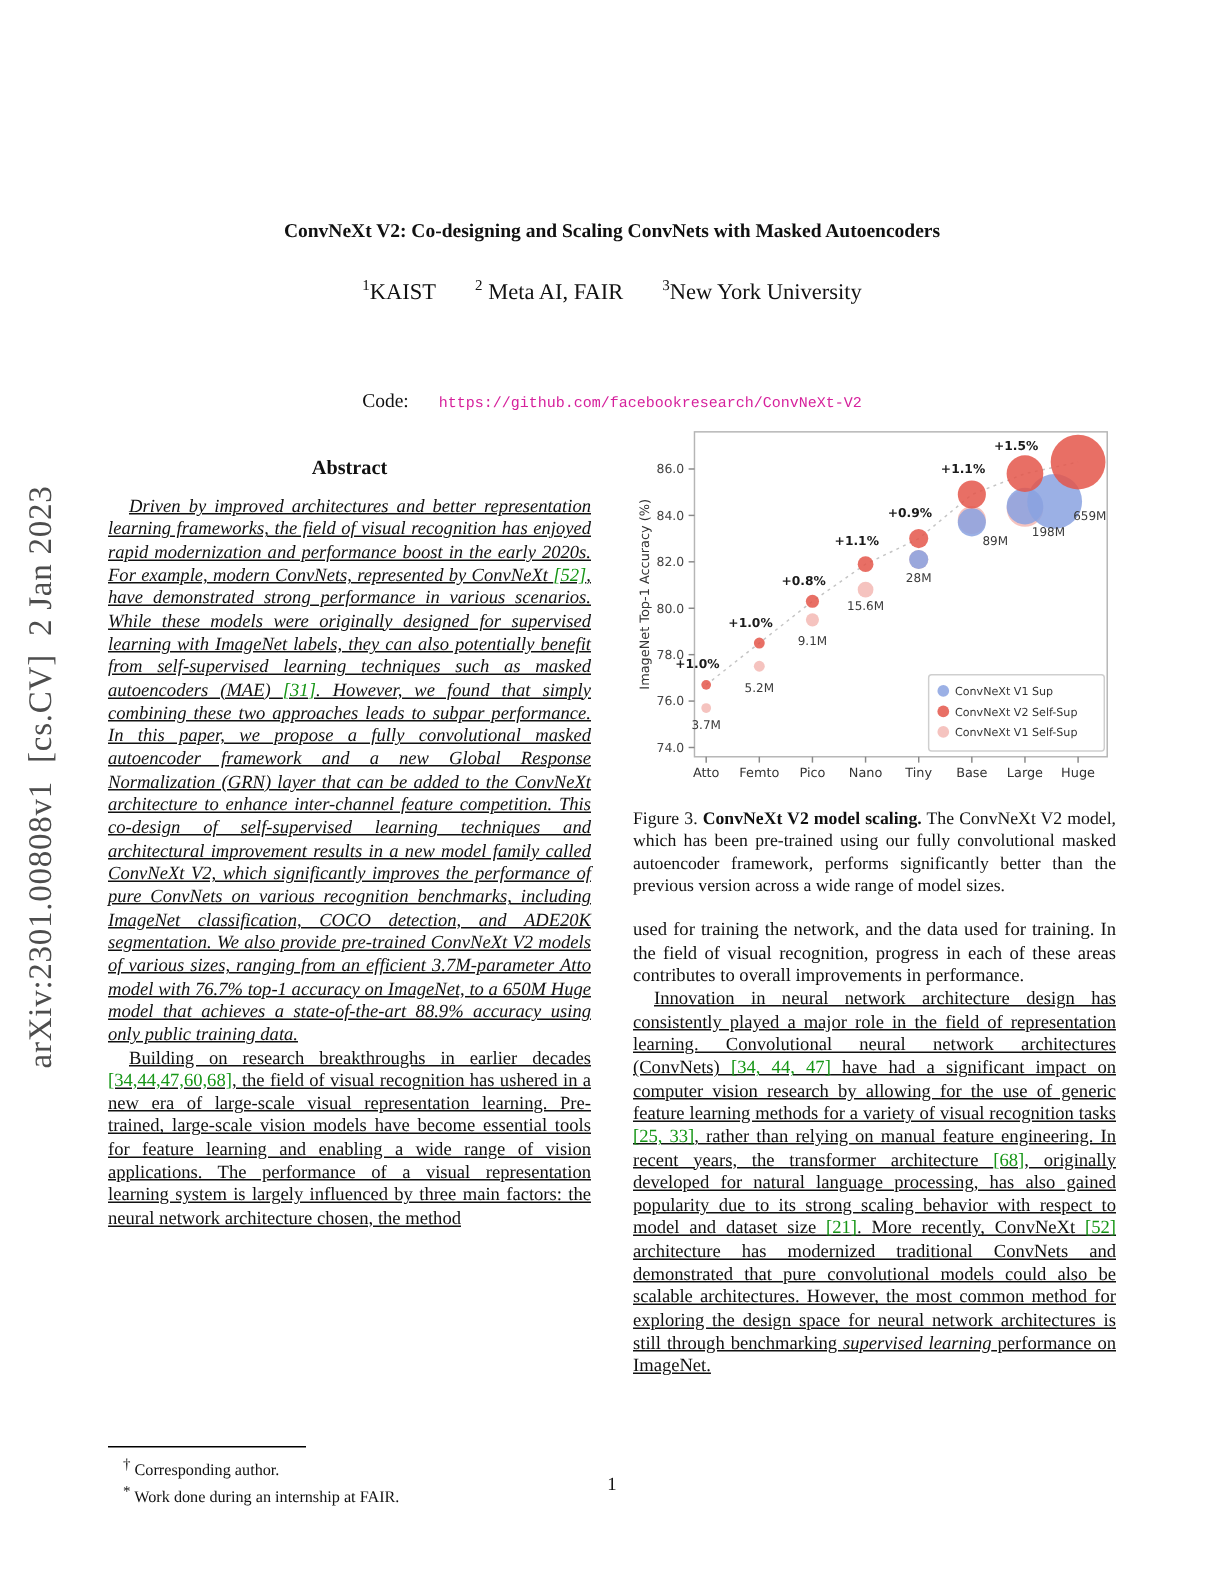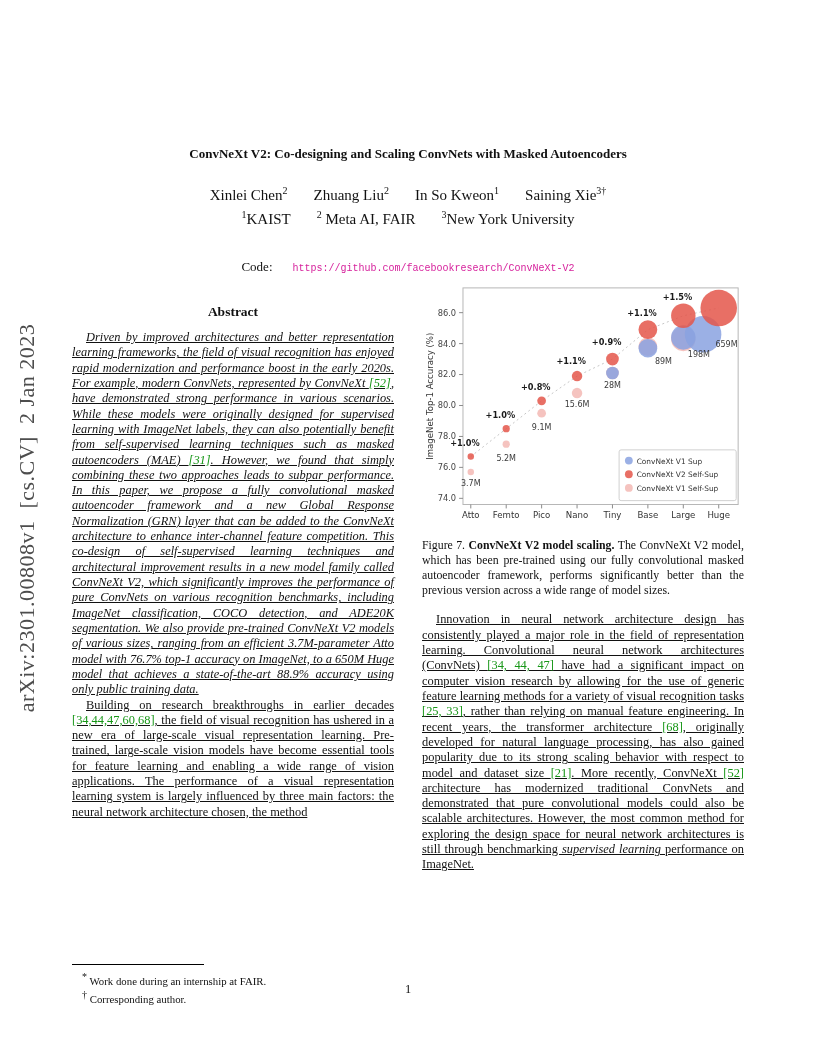--- a/index.html
+++ b/index.html
@@ -50,36 +50,35 @@
   svg text { font-family:"DejaVu Sans", sans-serif; }
 </style>
 </head>
 <body>
 
 <div class="watermark">arXiv:2301.00808v1  [cs.CV]  2 Jan 2023</div>
 
 <h1 class="title">ConvNeXt V2: Co-designing and Scaling ConvNets with Masked Autoencoders</h1>
 
 <div class="authors">
-  <div class="author-row"><span class="author-item">Xinlei Chen<sup>2</sup></span><span class="author-item">Zhuang Liu<sup>2</sup></span><span class="author-item">In So Kweon<sup>1</sup></span><span class="author-item">Saining Xie<sup>3†</sup></span></div>
   <div class="author-row"><span class="author-item"><sup>1</sup>KAIST</span><span class="author-item"><sup>2</sup> Meta AI, FAIR</span><span class="author-item"><sup>3</sup>New York University</span></div>
 </div>
 
 <div class="code-line">
   <span class="code-label">Code:</span><a class="code-url" href="#">https://github.com/facebookresearch/ConvNeXt-V2</a>
 </div>
 
 <div class="col-left">
   <div class="abstract-heading">Abstract</div>
   <p class="body-text abstract-text indent">Driven by improved architectures and better representation learning frameworks, the field of visual recognition has enjoyed rapid modernization and performance boost in the early 2020s. For example, modern ConvNets, represented by ConvNeXt <span class="cite">[52]</span>, have demonstrated strong performance in various scenarios. While these models were originally designed for supervised learning with ImageNet labels, they can also potentially benefit from self-supervised learning techniques such as masked autoencoders (MAE) <span class="cite">[31]</span>. However, we found that simply combining these two approaches leads to subpar performance. In this paper, we propose a fully convolutional masked autoencoder framework and a new Global Response Normalization (GRN) layer that can be added to the ConvNeXt architecture to enhance inter-channel feature competition. This co-design of self-supervised learning techniques and architectural improvement results in a new model family called ConvNeXt V2, which significantly improves the performance of pure ConvNets on various recognition benchmarks, including ImageNet classification, COCO detection, and ADE20K segmentation. We also provide pre-trained ConvNeXt V2 models of various sizes, ranging from an efficient 3.7M-parameter Atto model with 76.7% top-1 accuracy on ImageNet, to a 650M Huge model that achieves a state-of-the-art 88.9% accuracy using only public training data.</p>
   <p class="body-text indent">Building on research breakthroughs in earlier decades <span class="cite">[34,44,47,60,68]</span>, the field of visual recognition has ushered in a new era of large-scale visual representation learning. Pre-trained, large-scale vision models have become essential tools for feature learning and enabling a wide range of vision applications. The performance of a visual representation learning system is largely influenced by three main factors: the neural network architecture chosen, the method</p>
   <div class="footnotes">
     <div class="fn-rule"></div>
+    <div class="footnote"><sup>†</sup> <span>Corresponding author.</span></div>
     <div class="footnote"><sup>*</sup> <span>Work done during an internship at FAIR.</span></div>
-    <div class="footnote"><sup>†</sup> <span>Corresponding author.</span></div>
   </div>
 </div>
 
 <div class="col-right">
   <div class="figure-chart" id="chart">
       <svg viewBox="0 0 330 248" width="100%">
         <rect x="42" y="4" width="282" height="222" fill="#ffffff" stroke="#b5b5b5" stroke-width="1"></rect>
         <line x1="38" y1="219.65714285714276" x2="42" y2="219.65714285714276" stroke="#888" stroke-width="1"></line>
         <text x="35" y="222.65714285714276" fill="#444" font-size="8.5" text-anchor="end">74.0</text>
         <line x1="38" y1="187.94285714285706" x2="42" y2="187.94285714285706" stroke="#888" stroke-width="1"></line>
@@ -149,22 +148,23 @@
         <rect x="202" y="170" width="120" height="52" rx="2" fill="#ffffff" fill-opacity="0.85" stroke="#cfcfcf" stroke-width="1"></rect>
         <circle cx="212" cy="181" r="4" fill="#8aa2e0" fill-opacity="0.85"></circle>
         <text x="220" y="184" fill="#333" font-size="7.6">ConvNeXt V1 Sup</text>
         <circle cx="212" cy="195" r="4" fill="#e4564a" fill-opacity="0.85"></circle>
         <text x="220" y="198" fill="#333" font-size="7.6">ConvNeXt V2 Self-Sup</text>
         <circle cx="212" cy="209" r="4" fill="#f3b8b4" fill-opacity="0.85"></circle>
         <text x="220" y="212" fill="#333" font-size="7.6">ConvNeXt V1 Self-Sup</text>
       </svg>
     </div>
   <p class="figure-caption">
-    <span>Figure 7.</span>
+    <span>Figure 3.</span>
     <span class="caption-bold">ConvNeXt V2 model scaling.</span>
     <span>The ConvNeXt V2 model, which has been pre-trained using our fully convolutional masked autoencoder framework, performs significantly better than the previous version across a wide range of model sizes.</span>
   </p>
   <div class="rc-text">
+    <p class="body-text">used for training the network, and the data used for training. In the field of visual recognition, progress in each of these areas contributes to overall improvements in performance.</p>
     <p class="body-text indent">Innovation in neural network architecture design has consistently played a major role in the field of representation learning. Convolutional neural network architectures (ConvNets) <span class="cite">[34, 44, 47]</span> have had a significant impact on computer vision research by allowing for the use of generic feature learning methods for a variety of visual recognition tasks <span class="cite">[25, 33]</span>, rather than relying on manual feature engineering. In recent years, the transformer architecture <span class="cite">[68]</span>, originally developed for natural language processing, has also gained popularity due to its strong scaling behavior with respect to model and dataset size <span class="cite">[21]</span>. More recently, ConvNeXt <span class="cite">[52]</span> architecture has modernized traditional ConvNets and demonstrated that pure convolutional models could also be scalable architectures. However, the most common method for exploring the design space for neural network architectures is still through benchmarking <i>supervised learning</i> performance on ImageNet.</p>
   </div>
 </div>
 
 <div class="page-number">1</div>
 
 </body></html>

